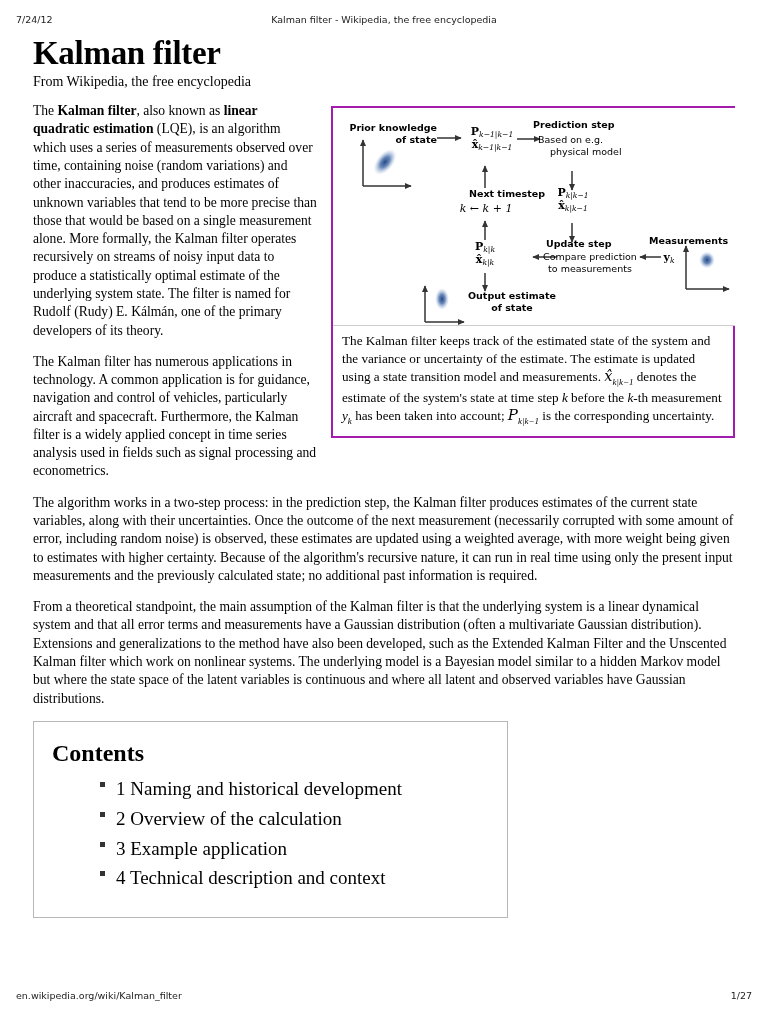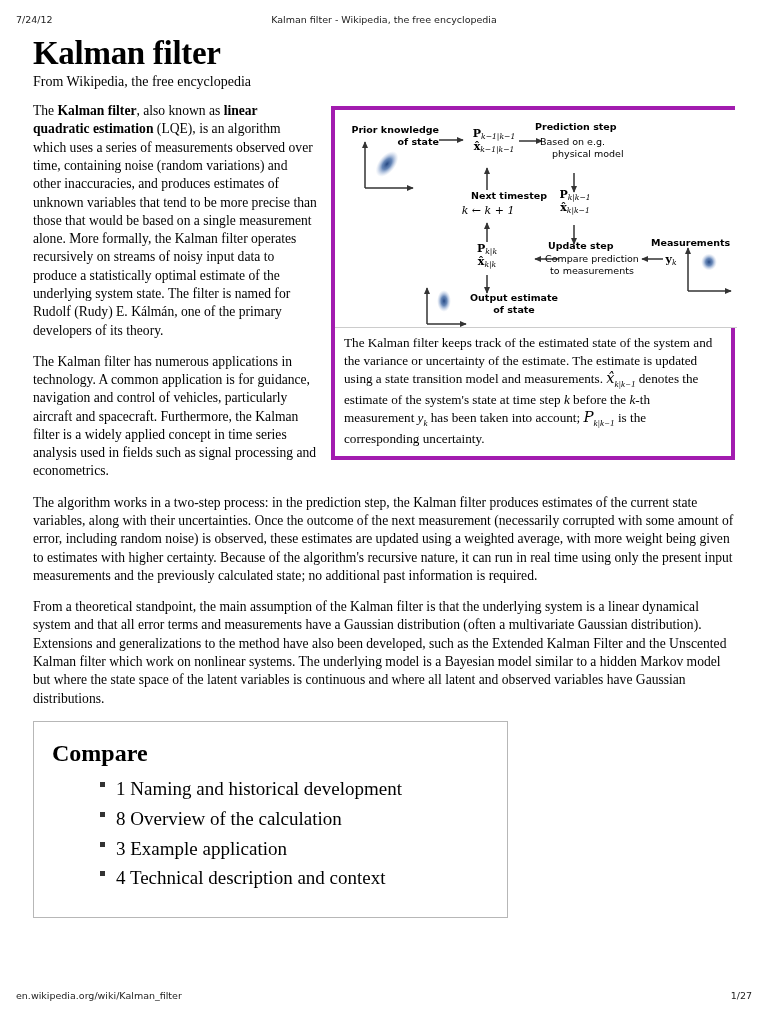--- a/index.html
+++ b/index.html
@@ -60,21 +60,21 @@
     font-size: 14px;
     margin: 0 0 12px 0;
     line-height: 1.25;
   }
 
   
   .figure {
     float: right;
     width: 404px;
     margin: 4px 0 20px 14px;
-    border: 4px solid #a21caf;
+    border: 2px solid #a21caf;
     background: #fff;
     box-sizing: border-box;
   }
   .figure-img {
     position: relative;
     width: 402px;
     height: 218px;
     border-bottom: 1px solid #ccc;
     box-sizing: border-box;
     overflow: hidden;
@@ -288,24 +288,24 @@
 
   <p class="body"><span>The </span><b>Kalman filter</b><span>, also known as </span><b>linear quadratic estimation</b><span> (LQE), is an algorithm which uses a series of measurements observed over time, containing noise (random variations) and other inaccuracies, and produces estimates of unknown variables that tend to be more precise than those that would be based on a single measurement alone. More formally, the Kalman filter operates recursively on streams of noisy input data to produce a statistically optimal estimate of the underlying system state. The filter is named for Rudolf (Rudy) E. Kálmán, one of the primary developers of its theory.</span></p>
 
   <p class="body">The Kalman filter has numerous applications in technology. A common application is for guidance, navigation and control of vehicles, particularly aircraft and spacecraft. Furthermore, the Kalman filter is a widely applied concept in time series analysis used in fields such as signal processing and econometrics.</p>
 
   <p class="body">The algorithm works in a two-step process: in the prediction step, the Kalman filter produces estimates of the current state variables, along with their uncertainties. Once the outcome of the next measurement (necessarily corrupted with some amount of error, including random noise) is observed, these estimates are updated using a weighted average, with more weight being given to estimates with higher certainty. Because of the algorithm's recursive nature, it can run in real time using only the present input measurements and the previously calculated state; no additional past information is required.</p>
 
   <p class="body">From a theoretical standpoint, the main assumption of the Kalman filter is that the underlying system is a linear dynamical system and that all error terms and measurements have a Gaussian distribution (often a multivariate Gaussian distribution). Extensions and generalizations to the method have also been developed, such as the Extended Kalman Filter and the Unscented Kalman filter which work on nonlinear systems. The underlying model is a Bayesian model similar to a hidden Markov model but where the state space of the latent variables is continuous and where all latent and observed variables have Gaussian distributions.</p>
 
   <div class="contents-box">
-    <h2>Compare</h2>
+    <h2>Contents</h2>
     <ul>
       <li><span>1 Naming and historical development</span></li>
-      <li><span>8 Overview of the calculation</span></li>
+      <li><span>2 Overview of the calculation</span></li>
       <li><span>3 Example application</span></li>
       <li><span>4 Technical description and context</span></li>
     </ul>
   </div>
 
 </div>
 
 <div class="print-foot">
   <span class="pf-url">en.wikipedia.org/wiki/Kalman_filter</span>
   <span class="pf-page">1/27</span>

